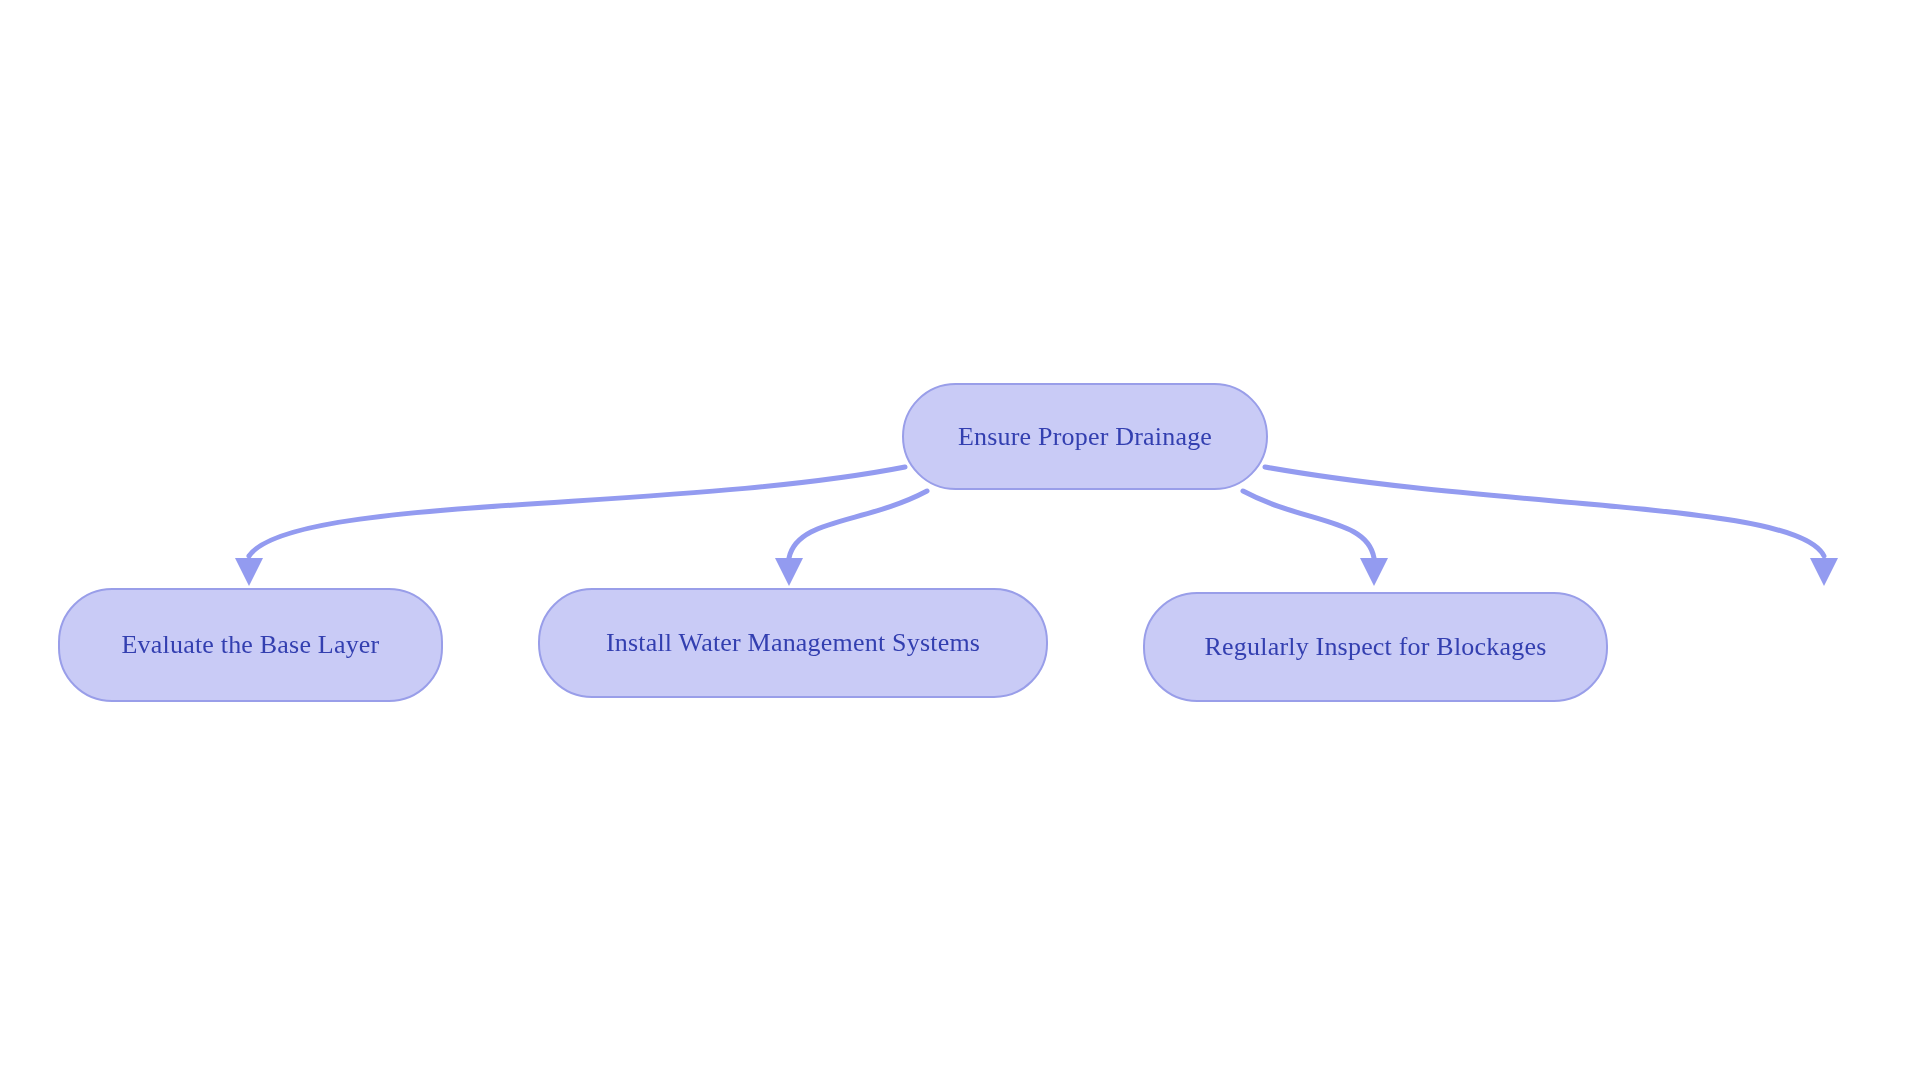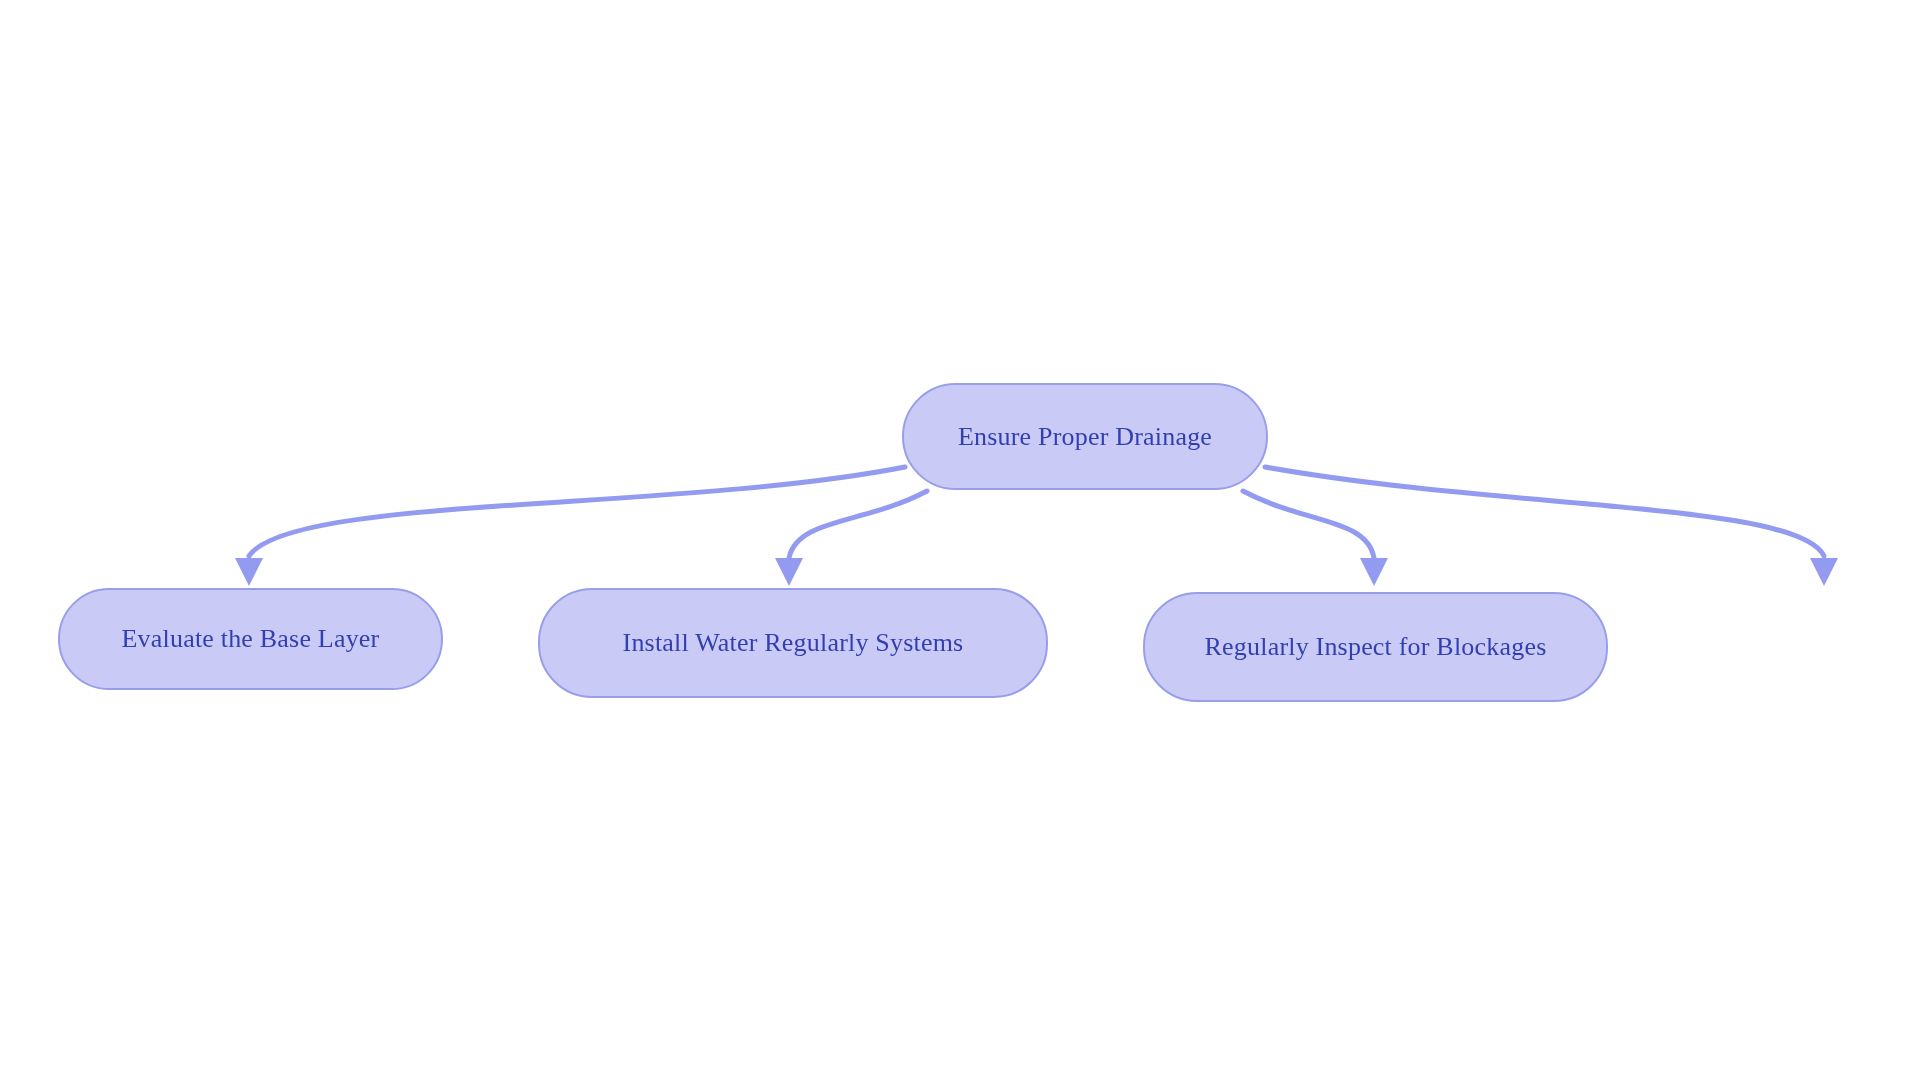--- a/index.html
+++ b/index.html
@@ -37,21 +37,21 @@
     background:var(--node-fill);
     border:2px solid var(--node-border);
     border-radius:54px;
     color:var(--text);
     font-size:26px;
     letter-spacing:0.2px;
     text-align:center;
     white-space:nowrap;
   }
   .node-root{left:857px;top:383px;width:366px;height:107px;}
-  .node-c0{left:13px;top:588px;width:385px;height:102px;}
+  .node-c0{left:13px;top:588px;width:385px;height:114px;}
   .node-c1{left:493px;top:588px;width:510px;height:110px;}
   .node-c2{left:1098px;top:592px;width:465px;height:110px;}
   .node-c3{left:1660px;top:588px;width:242px;height:110px;}
 </style>
 </head>
 <body>
 
 <div class="canvas">
 
   <svg class="edges" viewBox="0 0 1920 1083" xmlns="http://www.w3.org/2000/svg">
@@ -70,21 +70,21 @@
 
   <div class="flow-node node-root">
     <span>Ensure Proper Drainage</span>
   </div>
 
   <div class="flow-node node-c0">
     <span>Evaluate the Base Layer</span>
   </div>
 
   <div class="flow-node node-c1">
-    <span>Install Water Regularly Systems</span>
+    <span>Install Water Management Systems</span>
   </div>
 
   <div class="flow-node node-c2">
     <span>Regularly Inspect for Blockages</span>
   </div>
 
 
 </div>
 
 </body></html>

